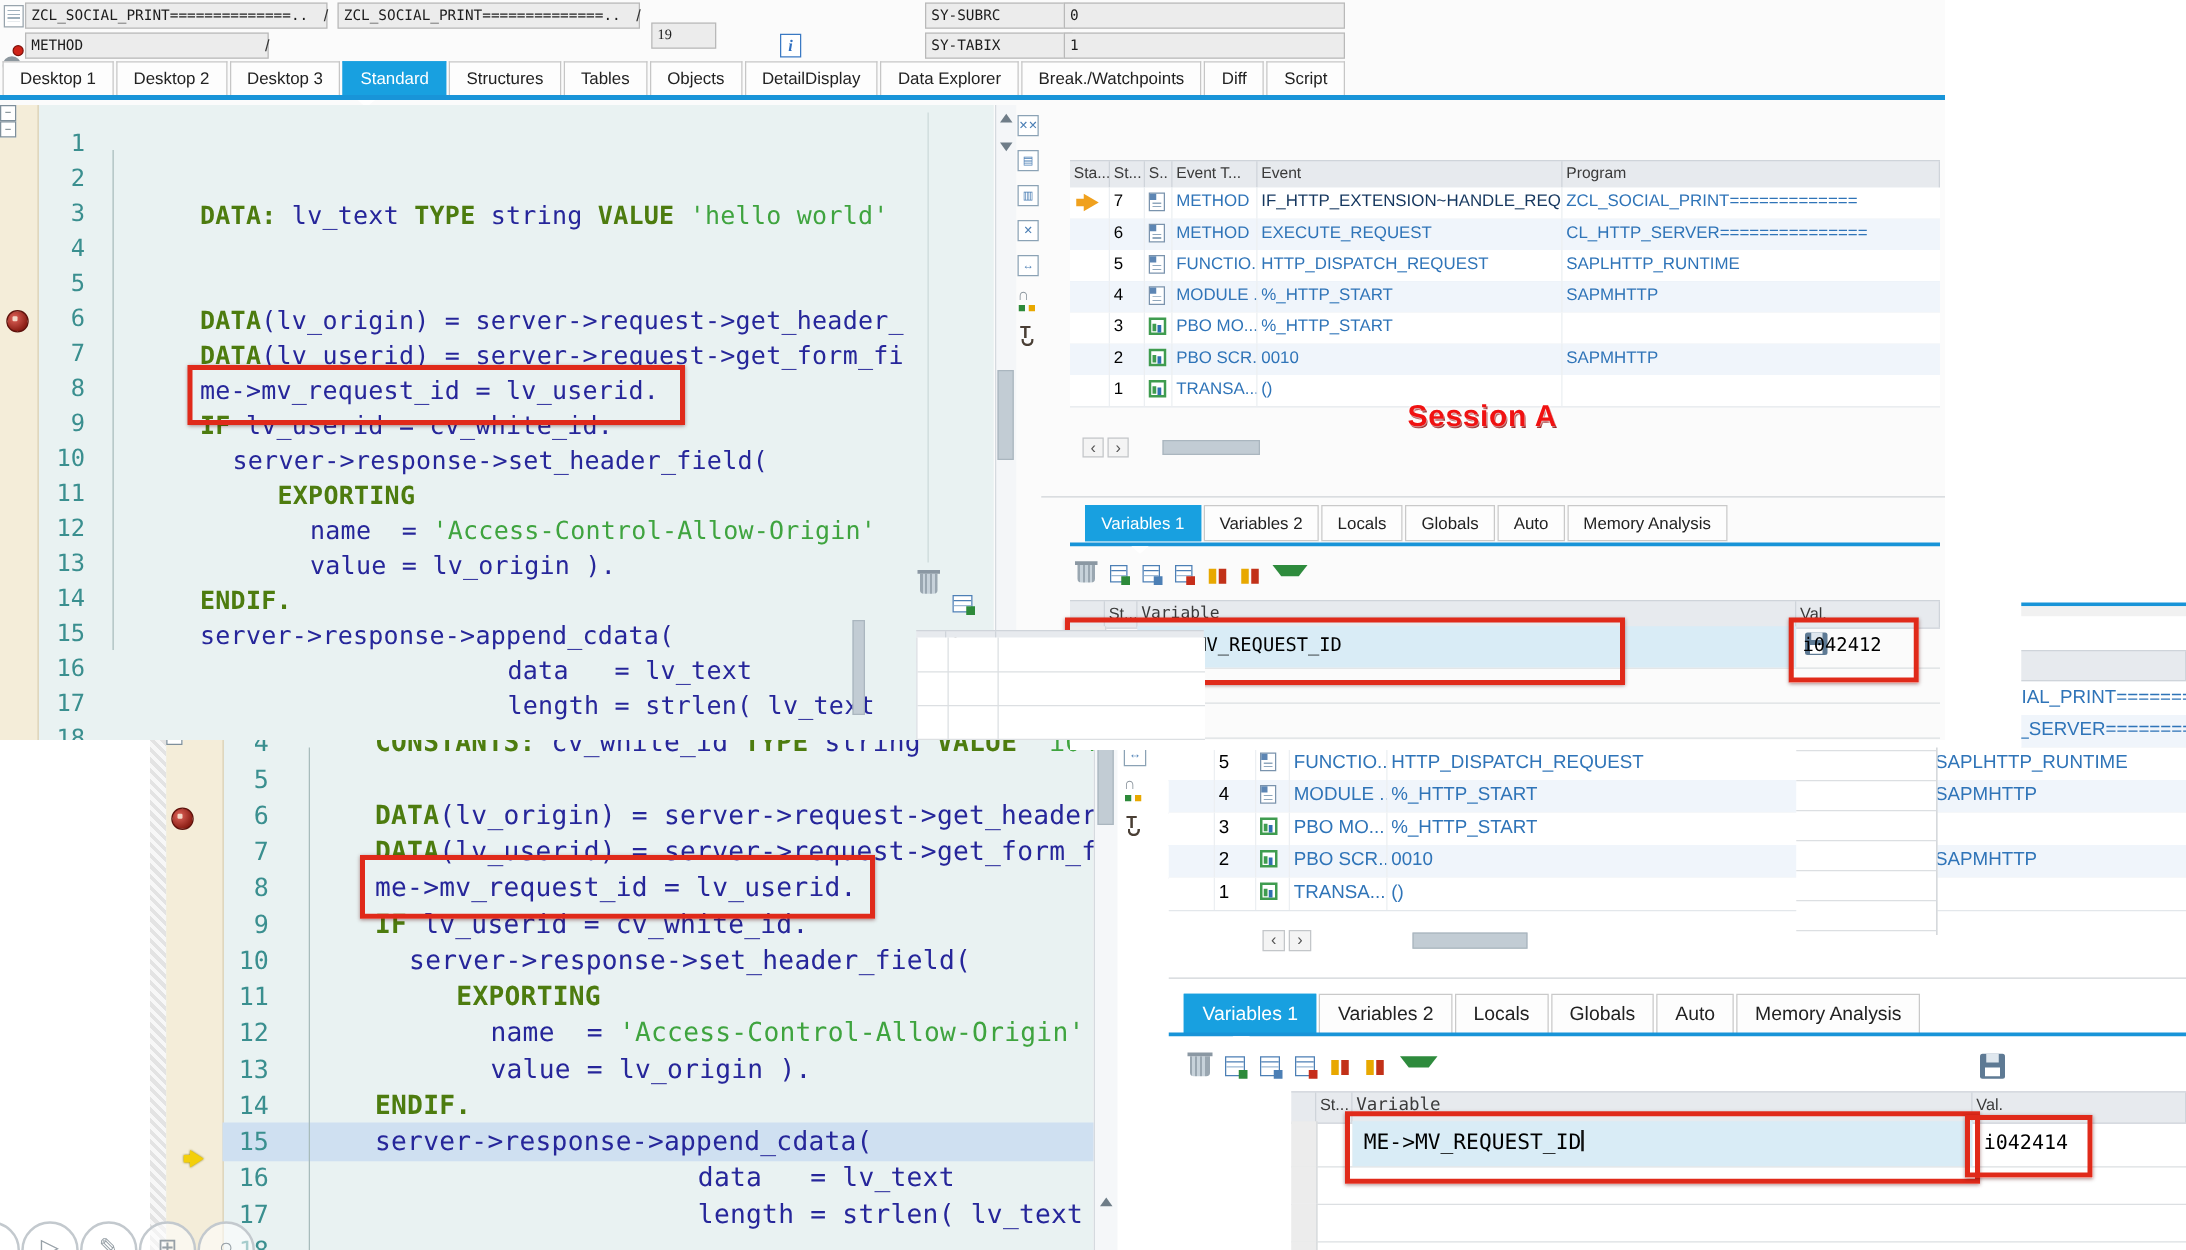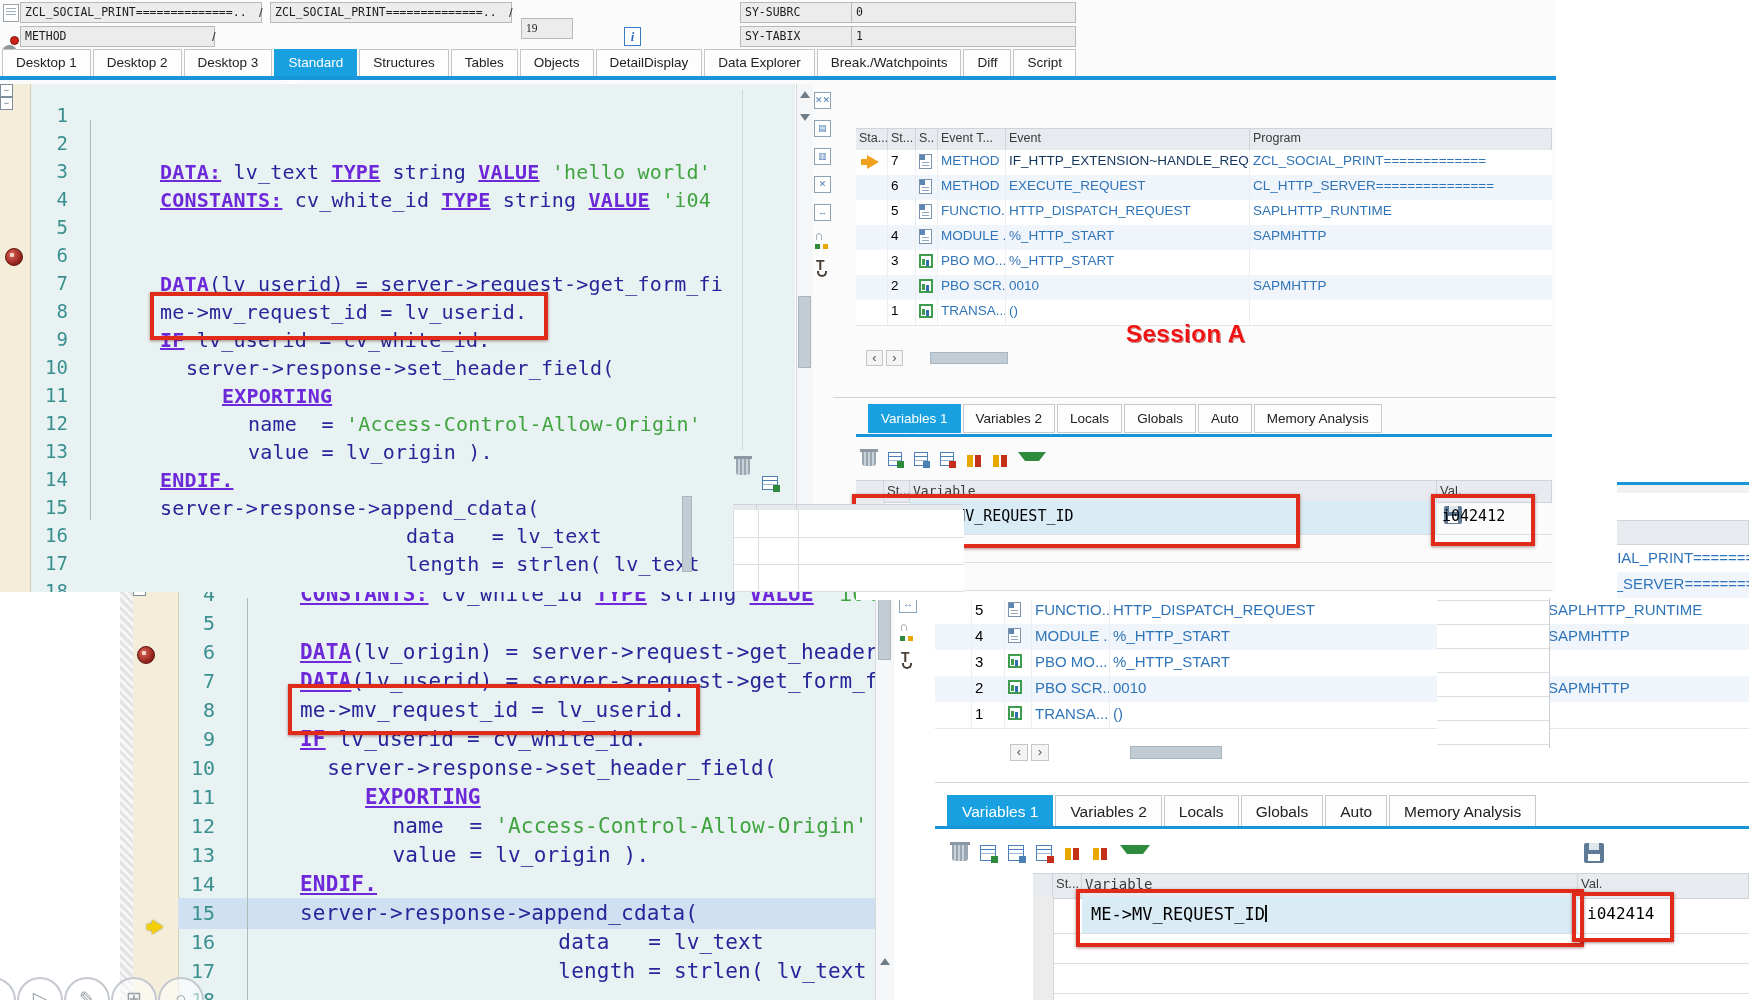--- a/index.html
+++ b/index.html
@@ -26,21 +26,21 @@
   .blue-underline{background:#1894d8;}
   .notch{width:0;height:0;border-left:7px solid transparent;border-right:7px solid transparent;
          border-top:6px solid #fff;}
 
   
   .editor-bg{background:#e9f2f2;}
   .gutter{background:#f4edd9;border-right:1px solid #d9d0b4;}
   .code-line{position:absolute;white-space:pre;}
   .lnum{position:absolute;text-align:right;color:#3a8f8f;}
   .cs-K{color:#111;font-weight:bold;}
-  .cs-k{color:#6d28d9;font-weight:bold;text-decoration:underline;}
+  .cs-k{color:#4d7c0f;font-weight:bold;}
   .cs-i{color:#26269a;}
   .cs-s{color:#3fa43f;}
   .fold-box{border:1px solid #7e8f9b;background:#fff;color:#54666f;text-align:center;}
   .red-annotation{border:4px solid #e02a1a;box-shadow:0 1px 3px rgba(80,0,0,.45);background:transparent;}
   .hl-line{background:#cfe0f1;}
 
   
   .pt-header{background:#e7eaee;border-top:1px solid #cfd4da;border-bottom:1px solid #cfd4da;}
   .pt-hcell{position:absolute;font-size:13px;color:#3a3a3a;overflow:hidden;white-space:nowrap;
             border-right:1px solid #cfd4da;padding:2px 3px 0 3px;box-sizing:border-box;height:100%;}
@@ -344,24 +344,24 @@
       <div class="abs gutter" style="left:0;top:0;width:30px;height:508px;"></div>
       <div class="abs" style="left:90px;top:36px;width:1px;height:400px;background:#a8bcbc;"></div>
       <div id="code-lines-a" class="abs" style="left:0;top:0;width:795px;height:508px;">
           <div class="lnum mono" style="left: 18px; top: 20px; width: 50px; font-size: 19px;">1</div>
           <div class="fold-box" style="left: 82px; top: 26px; width: 11px; height: 11px; font-size: 9px; line-height: 10px;">−</div>
           <div class="lnum mono" style="left: 18px; top: 48px; width: 50px; font-size: 19px;">2</div>
           <div class="code-line mono" style="left: 160px; top: 48px; font-size: 20px; letter-spacing: 0.2px;"></div>
           <div class="lnum mono" style="left: 18px; top: 76px; width: 50px; font-size: 19px;">3</div>
           <div class="code-line mono" style="left: 160px; top: 76px; font-size: 20px; letter-spacing: 0.2px;"><span class="cs-k">DATA:</span><span class="cs-i"> lv_text </span><span class="cs-k">TYPE</span><span class="cs-i"> string </span><span class="cs-k">VALUE</span><span class="cs-s"> 'hello world'</span></div>
           <div class="lnum mono" style="left: 18px; top: 104px; width: 50px; font-size: 19px;">4</div>
-          <div class="code-line mono" style="left: 160px; top: 104px; font-size: 20px; letter-spacing: 0.2px;"><span class="cs-k">CONSTANTS:</span><span class="cs-i"> cv_white_id </span><span class="cs-k">TYPE</span><span class="cs-i"> string </span><span class="cs-k">VALUE</span><span class="cs-s"> 'i04</span></div>
           <div class="lnum mono" style="left: 18px; top: 132px; width: 50px; font-size: 19px;">5</div>
           <div class="code-line mono" style="left: 160px; top: 132px; font-size: 20px; letter-spacing: 0.2px;"></div>
           <div class="lnum mono" style="left: 18px; top: 160px; width: 50px; font-size: 19px;">6</div>
+          <div class="code-line mono" style="left: 160px; top: 160px; font-size: 20px; letter-spacing: 0.2px;"><span class="cs-k">DATA</span><span class="cs-i">(lv_origin) = server-&gt;request-&gt;get_header_</span></div>
           <div class="lnum mono" style="left: 18px; top: 188px; width: 50px; font-size: 19px;">7</div>
           <div class="code-line mono" style="left: 160px; top: 188px; font-size: 20px; letter-spacing: 0.2px;"><span class="cs-k">DATA</span><span class="cs-i">(lv_userid) = server-&gt;request-&gt;get_form_fi</span></div>
           <div class="lnum mono" style="left: 18px; top: 216px; width: 50px; font-size: 19px;">8</div>
           <div class="code-line mono" style="left: 160px; top: 216px; font-size: 20px; letter-spacing: 0.2px;"><span class="cs-i">me-&gt;mv_request_id = lv_userid.</span></div>
           <div class="lnum mono" style="left: 18px; top: 244px; width: 50px; font-size: 19px;">9</div>
           <div class="fold-box" style="left: 82px; top: 250px; width: 11px; height: 11px; font-size: 9px; line-height: 10px;">−</div>
           <div class="code-line mono" style="left: 160px; top: 244px; font-size: 20px; letter-spacing: 0.2px;"><span class="cs-k">IF</span><span class="cs-i"> lv_userid = cv_white_id.</span></div>
           <div class="lnum mono" style="left: 18px; top: 272px; width: 50px; font-size: 19px;">10</div>
           <div class="code-line mono" style="left: 186px; top: 272px; font-size: 20px; letter-spacing: 0.2px;"><span class="cs-i">server-&gt;response-&gt;set_header_field(</span></div>
           <div class="lnum mono" style="left: 18px; top: 300px; width: 50px; font-size: 19px;">11</div>

